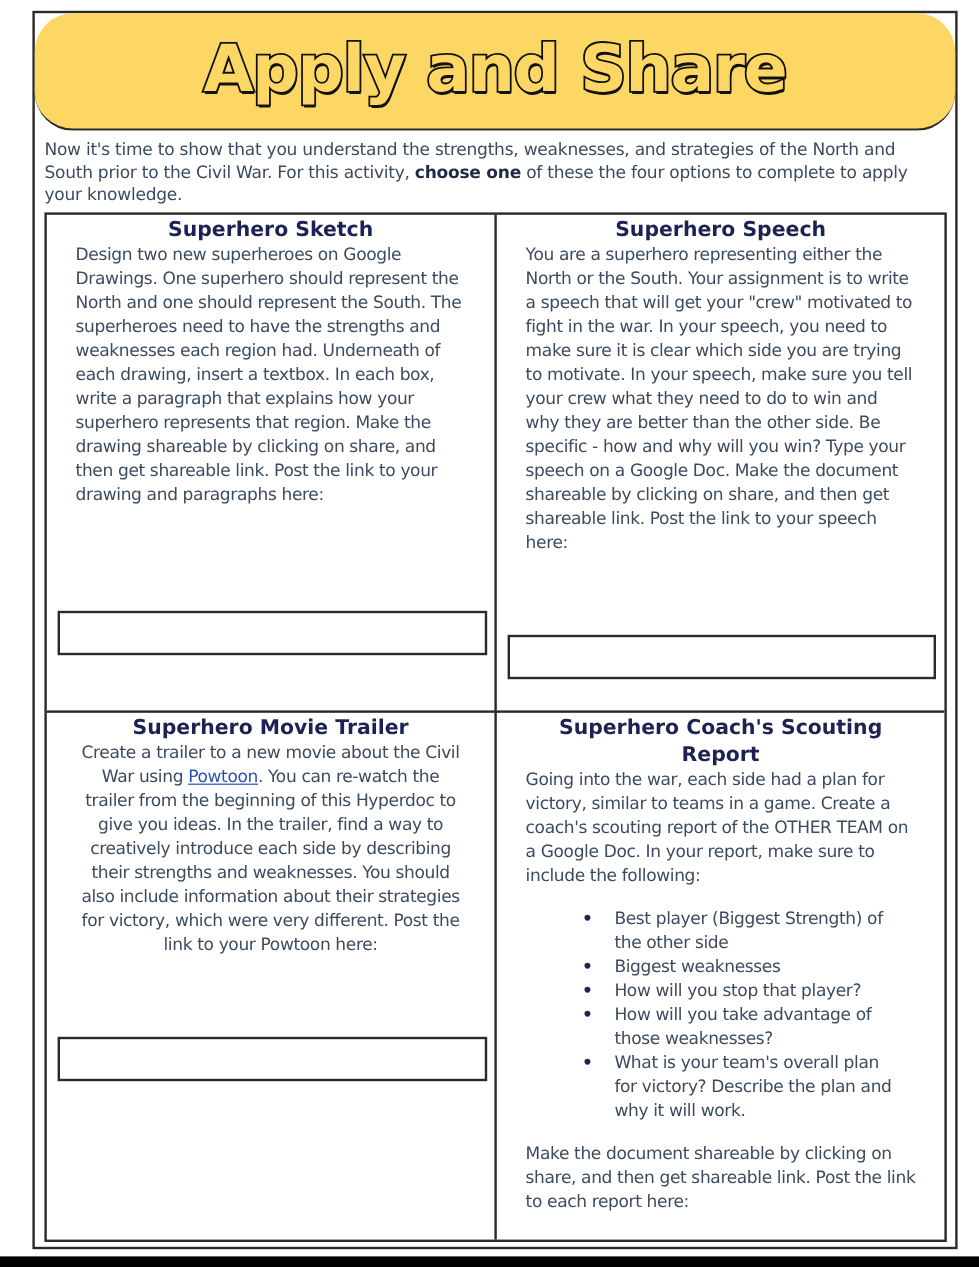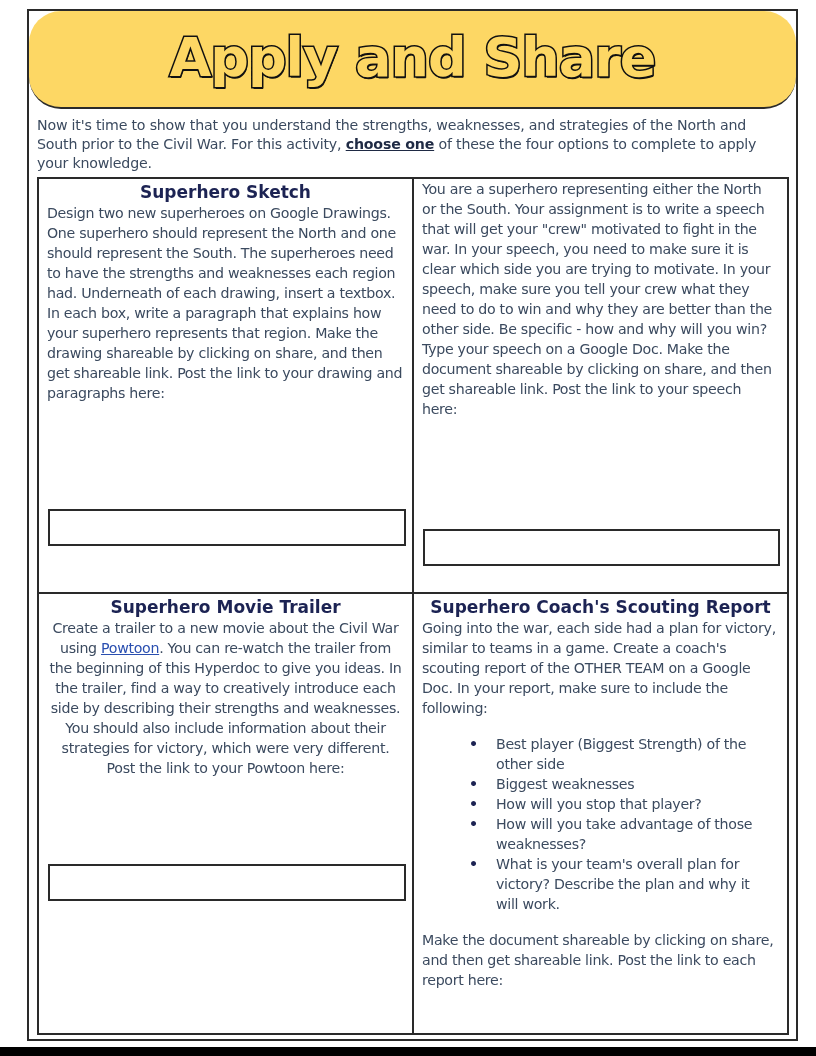--- a/index.html
+++ b/index.html
@@ -9,26 +9,26 @@
            border: 2px solid #2a2a2a; box-sizing: border-box; background: #fff; }
   .header { position: absolute; left: 0; top: 0; right: 0; height: 98px;
             background: #fdd764; border-bottom: 2px solid #2a2a2a; box-sizing: border-box;
             display: flex; align-items: center; justify-content: center; border-radius: 32px; }
   .title { font-family: "DejaVu Sans", sans-serif; font-weight: bold; font-size: 54px;
            color: #fdd764; letter-spacing: -1px;
            -webkit-text-stroke: 3px #111; paint-order: stroke fill;
            text-shadow: 1px 2px 0 #111; margin-top: -4px; }
   .intro { position: absolute; left: 8px; top: 105px; width: 750px;
            font-size: 14.2px; line-height: 19px; color: #3b4a5f; letter-spacing: -0.2px; }
-  .intro b { color: #1f2a44; text-decoration: underline; }
+  .intro b { color: #1f2a44; }
   .grid { position: absolute; left: 8px; top: 166px; width: 752px; height: 858px;
           border: 2px solid #2a2a2a; box-sizing: border-box; }
   .vline { position: absolute; left: 373px; top: 0; bottom: 0; width: 2px; background: #2a2a2a; }
   .hline { position: absolute; left: 0; right: 0; top: 413px; height: 2px; background: #2a2a2a; }
-  .cell { position: absolute; box-sizing: border-box; padding: 0 8px; color: #3b4a5f;
+  .cell { position: absolute; box-sizing: border-box; padding: 0 24px; color: #3b4a5f;
           font-size: 14.2px; line-height: 20px; letter-spacing: -0.3px; }
   .cell h2 { margin: 2px 0 0 0; text-align: center; font-size: 17px; line-height: 22px;
              color: #1c2353; font-weight: bold; letter-spacing: 0; }
   .c1 { left: 0; top: 0; width: 373px; height: 413px; }
   .c2 { left: 375px; top: 0; width: 373px; height: 413px; }
   .c3 { left: 0; top: 415px; width: 373px; height: 560px; text-align: center; }
   .c4 { left: 375px; top: 415px; width: 373px; height: 440px; }
   .cell p { margin: 0; }
   .linkbox { position: absolute; height: 37px; border: 2.5px solid #2a2a2a; box-sizing: border-box;
              background: #fff; }
@@ -55,20 +55,21 @@
     <div class="vline"></div>
     <div class="hline"></div>
 
     <div class="cell c1">
       <h2>Superhero Sketch</h2>
       <p>Design two new superheroes on Google Drawings.  One superhero should represent the North and one should represent the South.  The superheroes need to have the strengths and weaknesses each region had. Underneath of each drawing, insert a textbox.  In each box, write a paragraph that explains how your superhero represents that region.  Make the drawing shareable by clicking on share, and then get shareable link.  Post the link to your drawing and paragraphs here:</p>
       <div class="linkbox lb1"></div>
     </div>
 
     <div class="cell c2">
+      <h2>Superhero Speech</h2>
       <p>You are a superhero representing either the North or the South.  Your assignment is to write a speech that will get your "crew" motivated to fight in the war.  In your speech, you need to make sure it is clear which side you are trying to motivate.  In your speech, make sure you tell your crew what they need to do to win and why they are better than the other side.  Be specific - how and why will you win?  Type your speech on a Google Doc.  Make the document shareable by clicking on share, and then get shareable link.  Post the link to your speech here:</p>
       <div class="linkbox lb2"></div>
     </div>
 
     <div class="cell c3">
       <h2>Superhero Movie Trailer</h2>
       <p><span>Create a trailer to a new movie about the Civil War using </span><span class="link">Powtoon</span><span>. You can re-watch the trailer from the beginning of this Hyperdoc to give you ideas.  In the trailer, find a way to creatively introduce each side by describing their strengths and weaknesses.  You should also include information about their strategies for victory, which were very different.  Post the link to your Powtoon here:</span></p>
       <div class="linkbox lb3"></div>
     </div>
 

